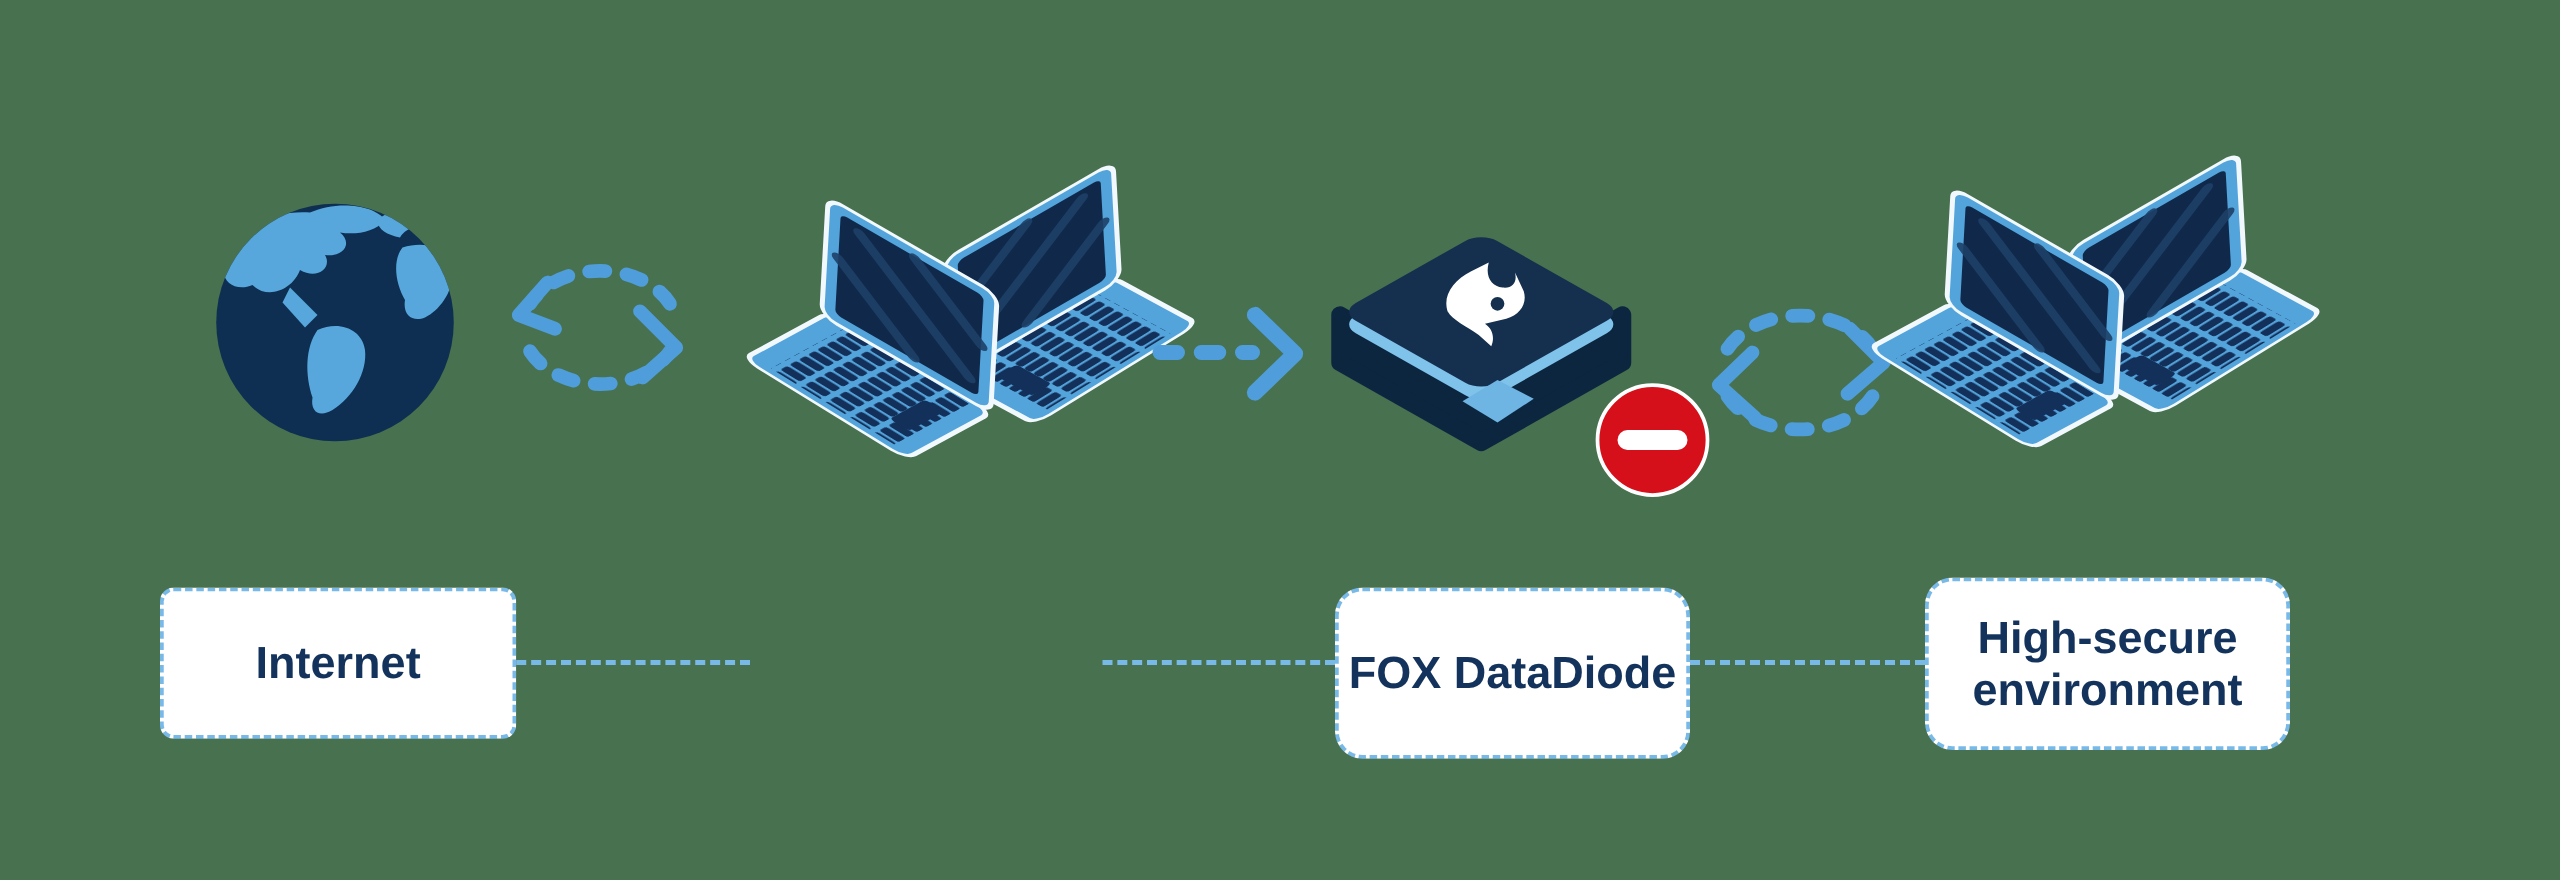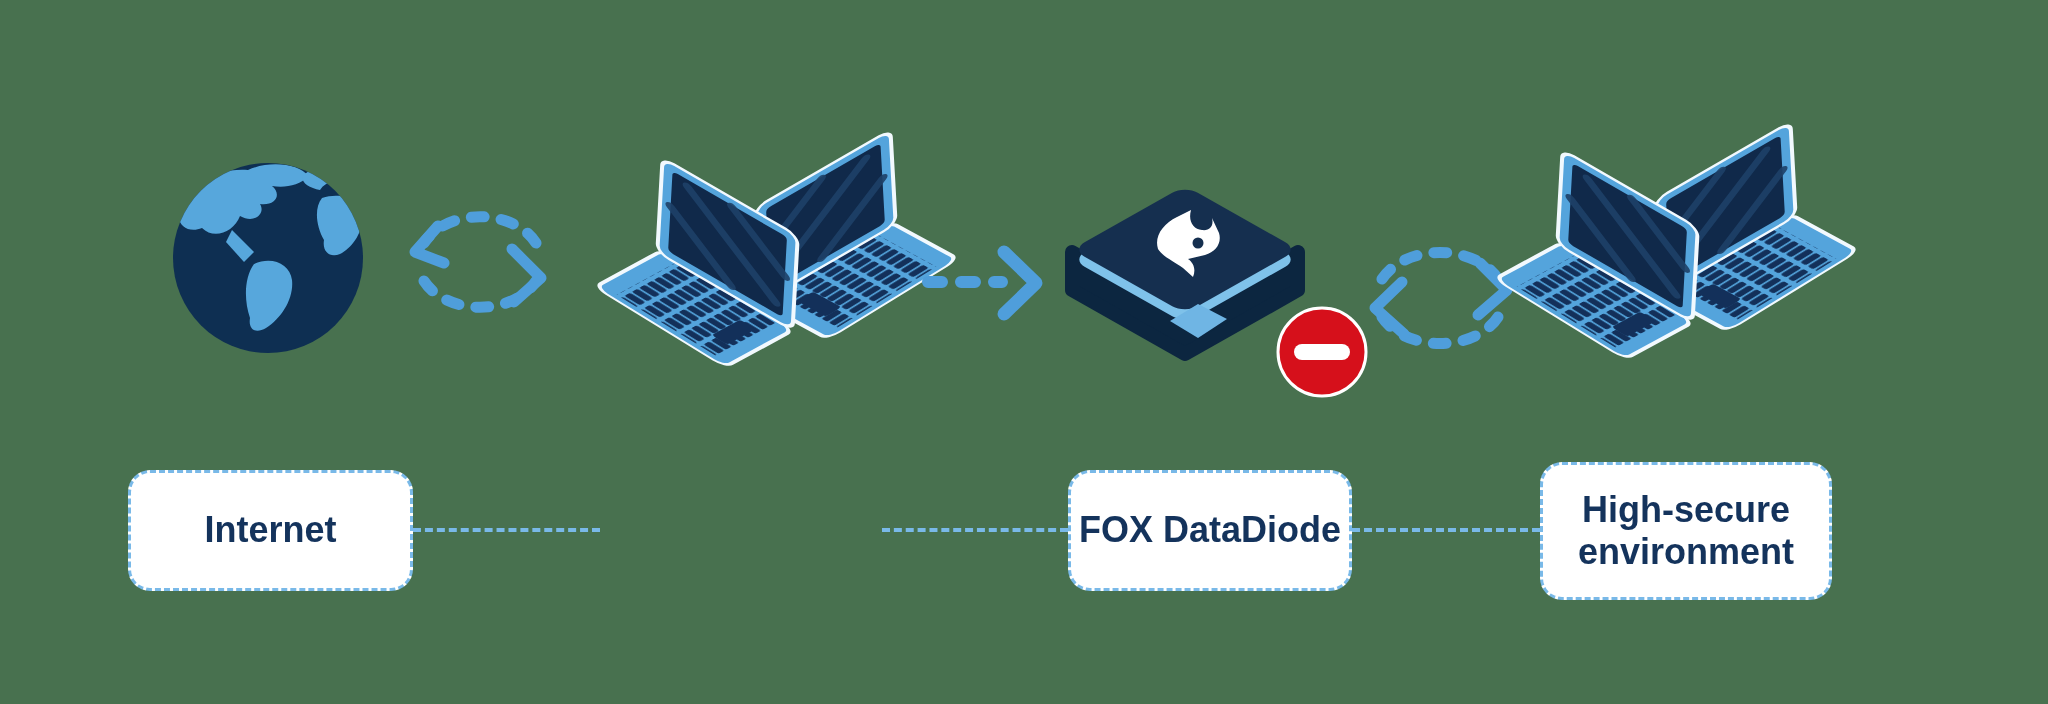--- a/index.html
+++ b/index.html
@@ -126,27 +126,27 @@
     <g transform="translate(900,-8)">
       <use href="#laptop" xlink:href="#laptop" transform="translate(1553,-28) scale(-1,1) translate(595,163)"></use>
       <use href="#laptop" xlink:href="#laptop" transform="translate(595,163)"></use>
     </g>
   </svg>
 
   <div class="connector" style="left:413px;top:528px;width:187px;"></div>
   <div class="connector" style="left:882px;top:528px;width:186px;"></div>
   <div class="connector" style="left:1352px;top:528px;width:188px;"></div>
 
-  <div class="label-box" style="left:128px;top:470px;width:285px;height:121px;">
+  <div class="label-box" style="left:128px;top:470px;width:285px;height:121px;border-radius:11px;">
     <span>Internet</span>
     <span></span>
   </div>
 
 
-  <div class="label-box" style="left:1068px;top:470px;width:284px;height:121px;">
+  <div class="label-box" style="left:1068px;top:470px;width:284px;height:137px;">
     <span>FOX DataDiode</span>
     <span></span>
   </div>
 
   <div class="label-box" style="left:1540px;top:462px;width:292px;height:138px;">
     <span>High-secure</span>
     <span>environment</span>
   </div>
 
 </div>

